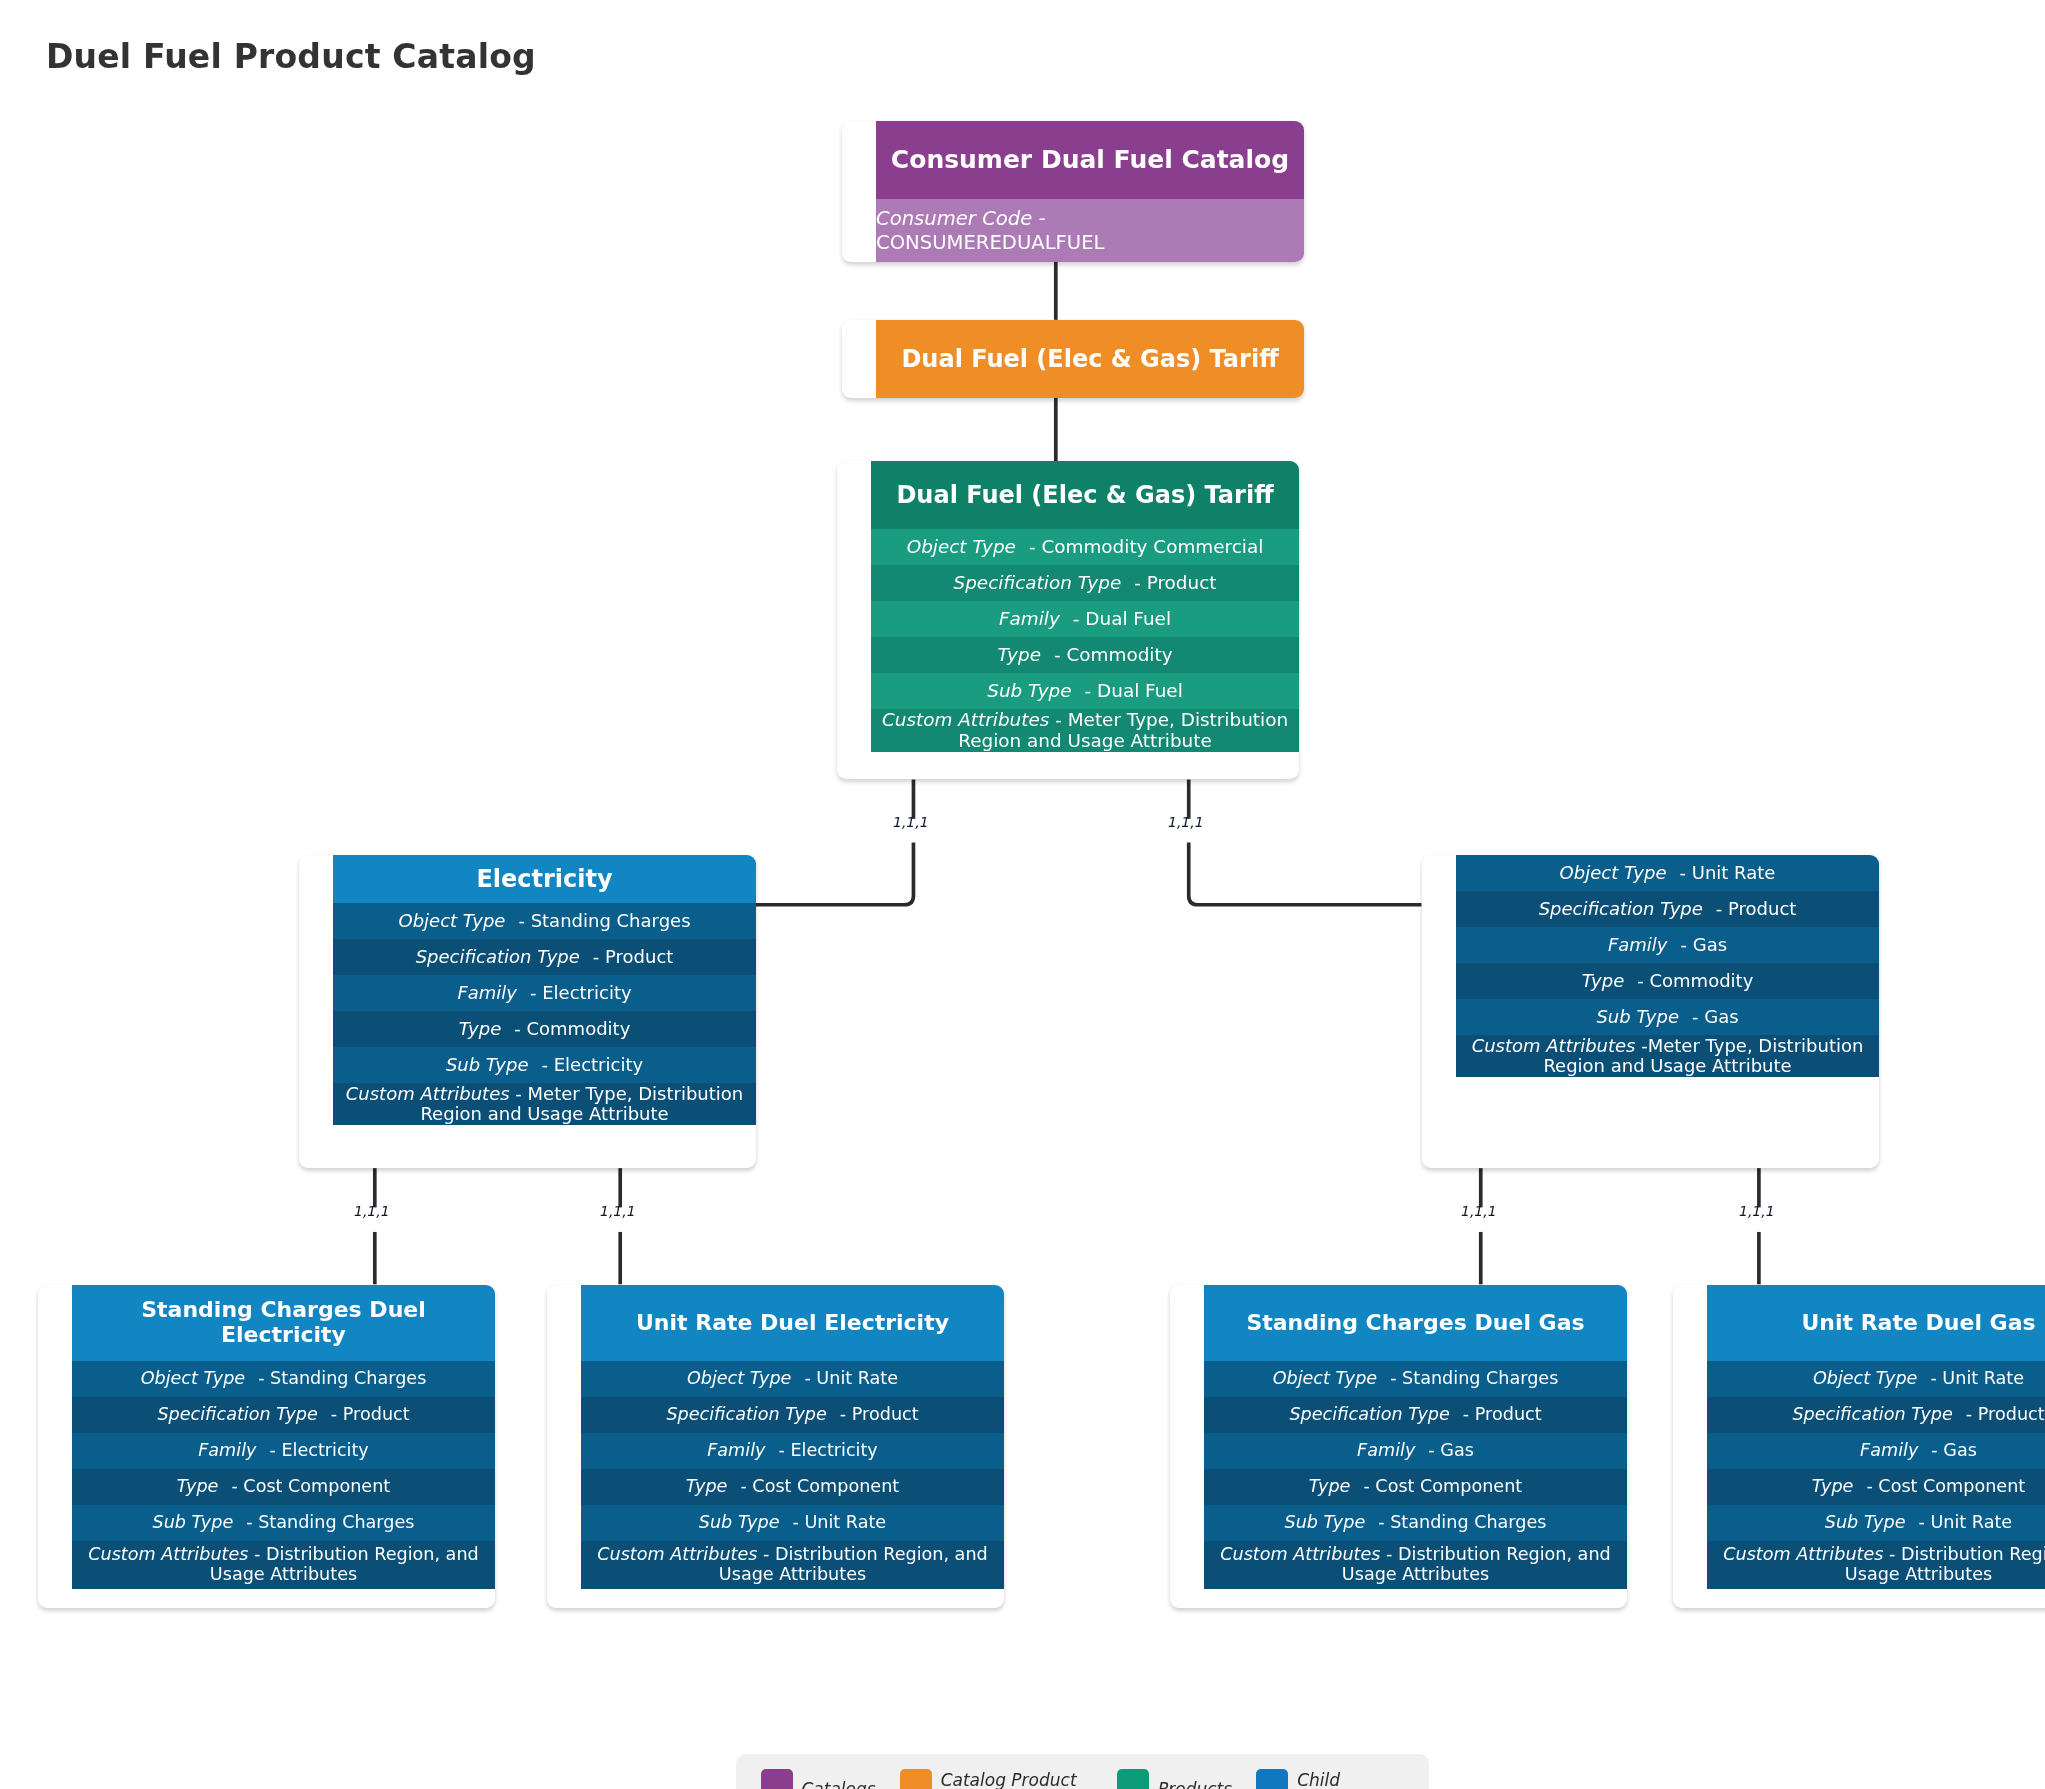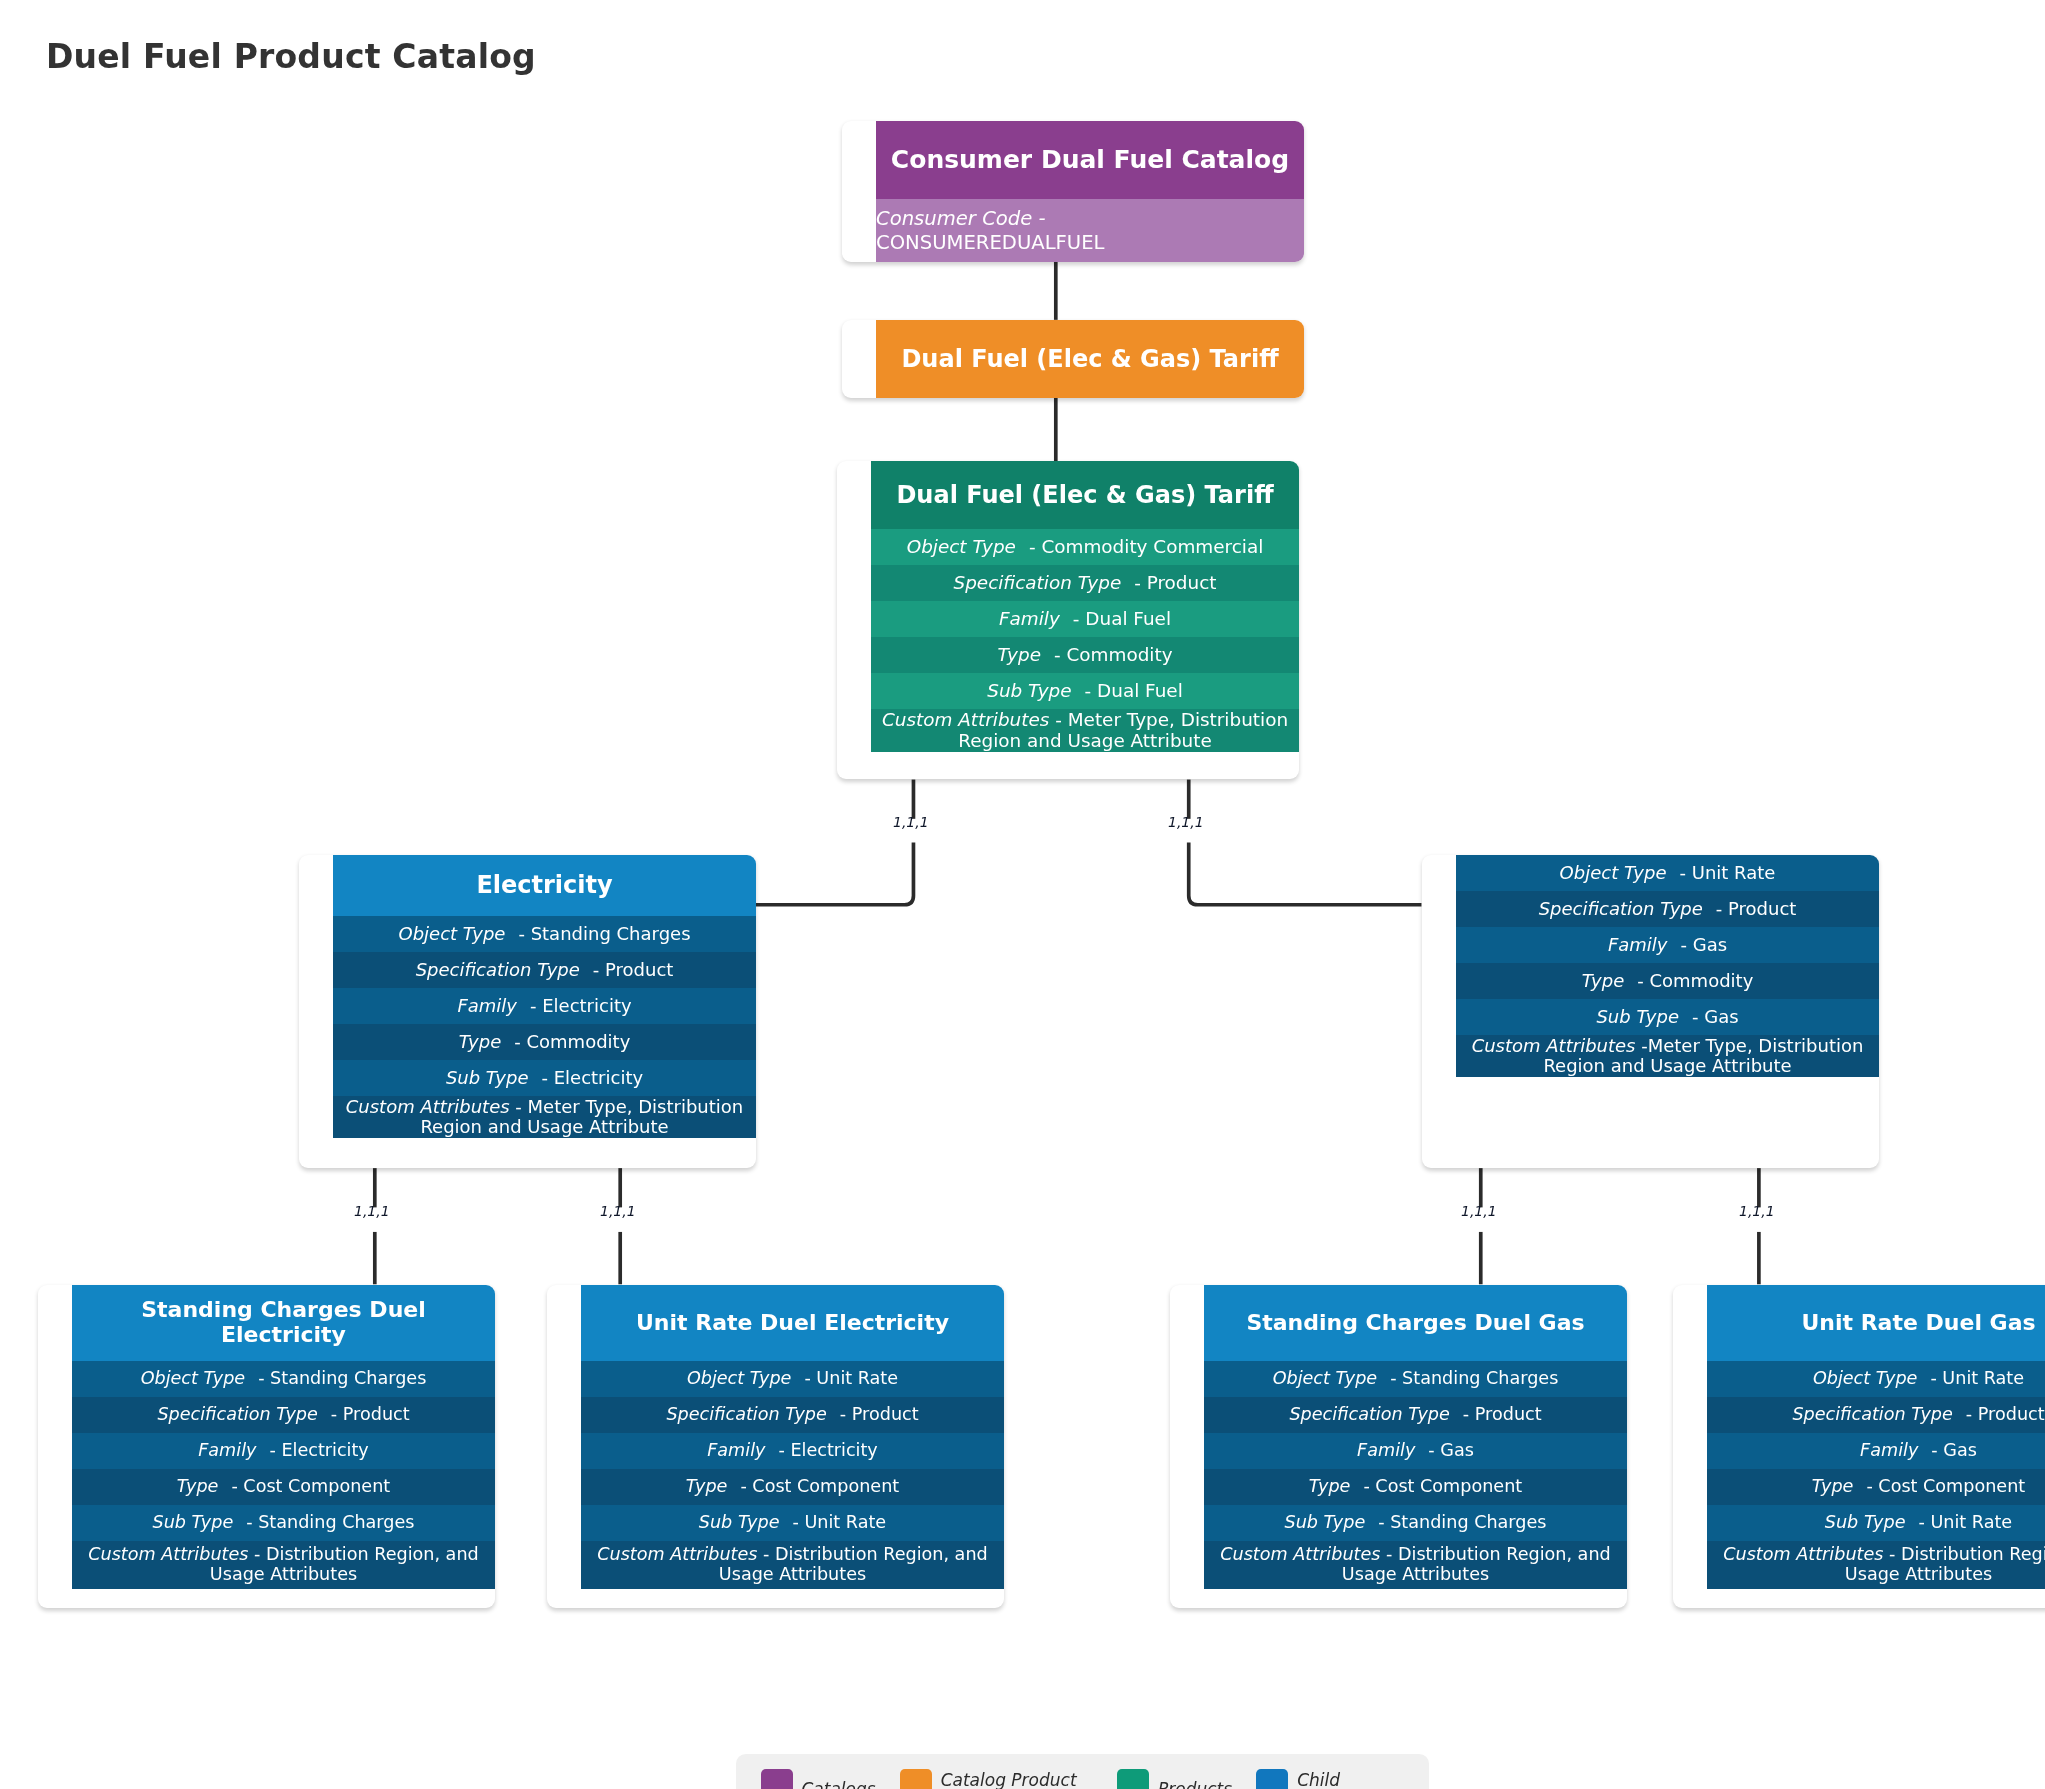--- a/index.html
+++ b/index.html
@@ -56,21 +56,21 @@
   
   .n-prod{width:428px;height:318px;left:837px;top:461px;}
   .n-prod .hdr{height:68px;background:#108169;font-size:24px;}
   .n-prod .row{font-size:18.4px;height:36px;}
   .n-prod .row:nth-child(odd){background:#1A9C80;}
   .n-prod .row:nth-child(even){background:#138873;}
   .n-prod .row.tall{height:43px;}
 
   
   .n-mid{width:423px;height:313px;}
-  .n-mid .hdr{height:61px;background:#1285C3;font-size:24px;}
+  .n-mid .hdr{height:48px;background:#1285C3;font-size:24px;}
   .n-mid .row{font-size:18px;height:36px;}
   .n-mid .row:nth-child(odd){background:#0A5E8C;}
   .n-mid .row:nth-child(even){background:#0B4F77;}
   .n-mid .row.tall{height:42px;}
   .n-elec{left:299px;top:855px;}
   .n-gas{left:1422px;top:855px;}
 
   
   .n-leaf{width:423px;height:323px;}
   .n-leaf .hdr{height:76px;background:#1285C3;font-size:22px;}

